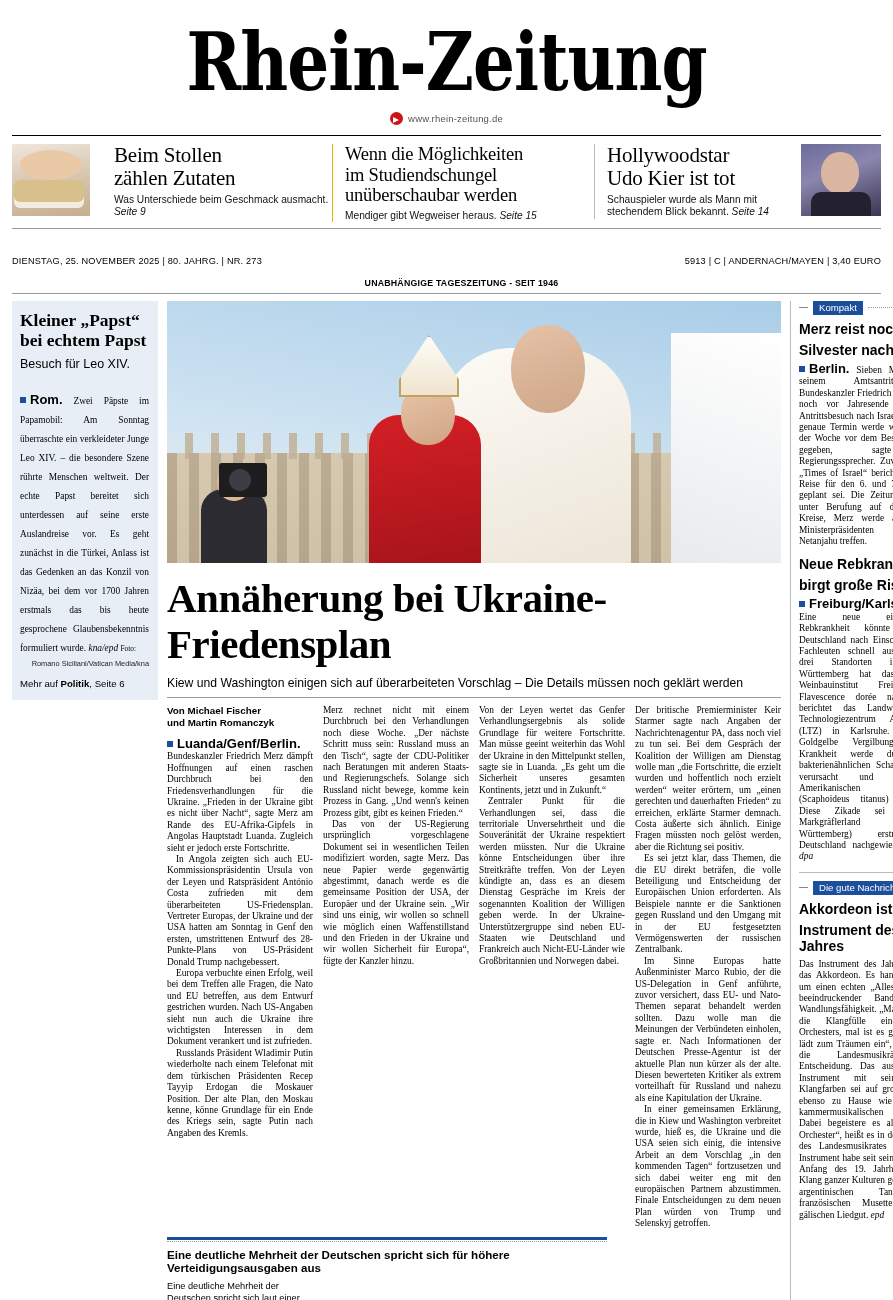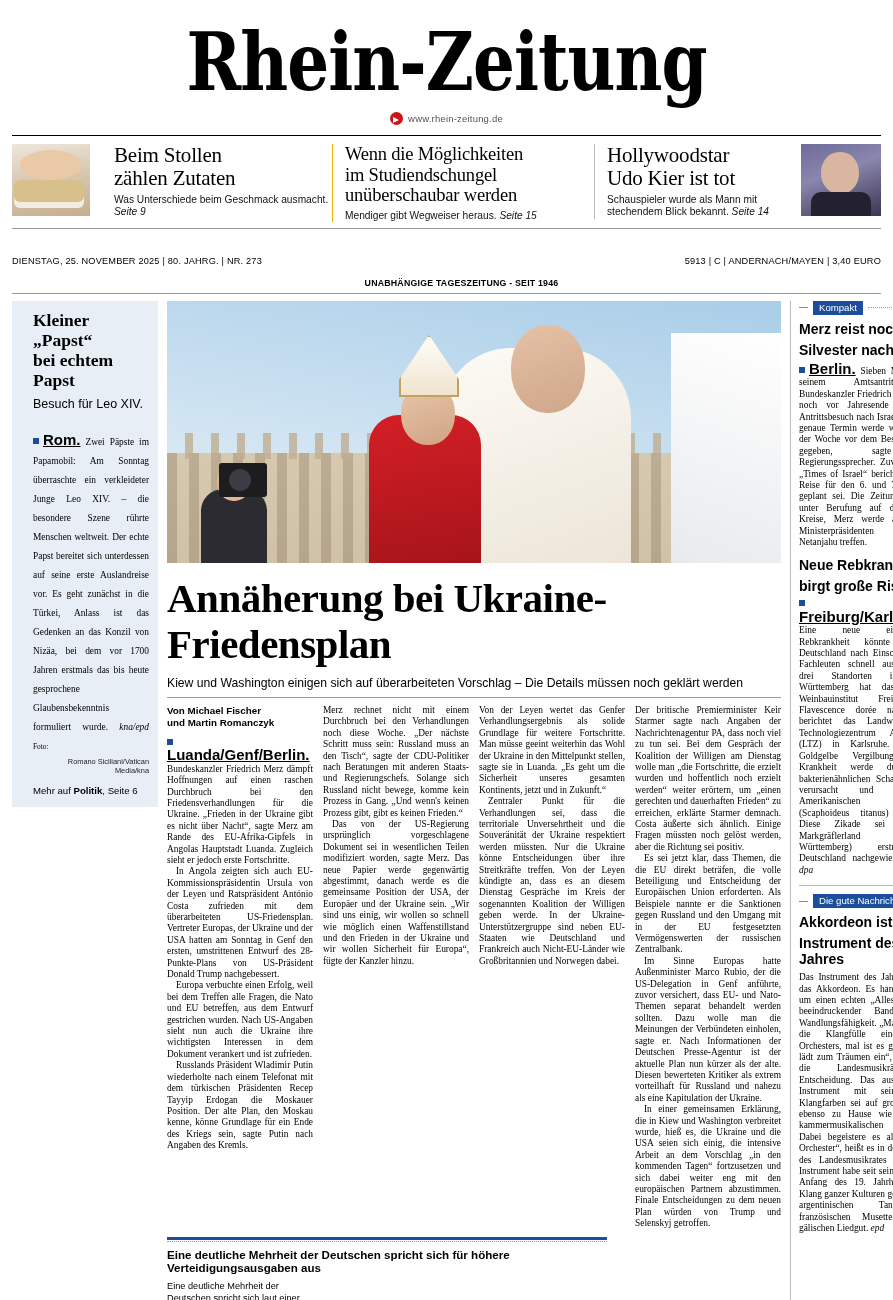--- a/index.html
+++ b/index.html
@@ -70,28 +70,28 @@
   .datebar .mid { flex:1 1 auto; text-align:center; font-weight:700; font-size:8.8px;margin-top:44px; }
   .datebar .right { flex:0 0 270px; text-align:right; }
 
   
   .grid { display:flex; gap:9px; padding-top:7px; }
   .col-left { width:146px; flex:0 0 146px; }
   .col-mid  { flex:1 1 auto; }
   .col-right{ width:152px; flex:0 0 152px; border-left:1px solid #bbb; padding-left:8px; }
 
   
-  .popbox { background:#e8eef5; padding:9px 9px 11px 21px; }
+  .popbox { background:#e8eef5; padding:9px 9px 11px 8px; }
   .popbox h2 { font-family:"Liberation Serif", serif; font-size:17.5px; line-height:20px; font-weight:700; }
   .popbox .sub { font-size:12.5px; margin-top:7px; line-height:15px; }
   .popbox p.body {
     font-family:"Liberation Serif", serif;
     font-size:9.4px; line-height:19px; text-align:justify; margin-top:18px; hyphens:auto;
   }
-  .dateline { font-family:"Liberation Sans",sans-serif; font-weight:700; font-size:15px;text-decoration:underline; }
+  .dateline { font-family:"Liberation Sans",sans-serif; font-weight:700; font-size:13px; }
   .sq { display:inline-block;width:6px;height:6px;background:#1b4f9c;margin-right:4px;vertical-align:1px; }
   .credit { font-size:7.4px; text-align:right; line-height:9px; color:#222; margin-top:1px;}
   .mehrauf { font-size:9.6px; margin-top:10px; }
   .mehrauf b { font-weight:700; }
 
   
   .hero { width:100%; height:262px; position:relative; overflow:hidden;
           background:linear-gradient(175deg,#cfe2f2 0%,#bcd8ef 36%,#dfe9ef 64%,#efe7d8 100%); }
   .hero .sky{position:absolute;inset:0;background:linear-gradient(190deg,#a9cde8 0%,#cde2f1 55%,#eef2f3 100%);}
   .hero .colonnade{position:absolute;left:0;bottom:0;width:100%;height:110px;background:linear-gradient(180deg,#cdbfa8,#b3a286);}

